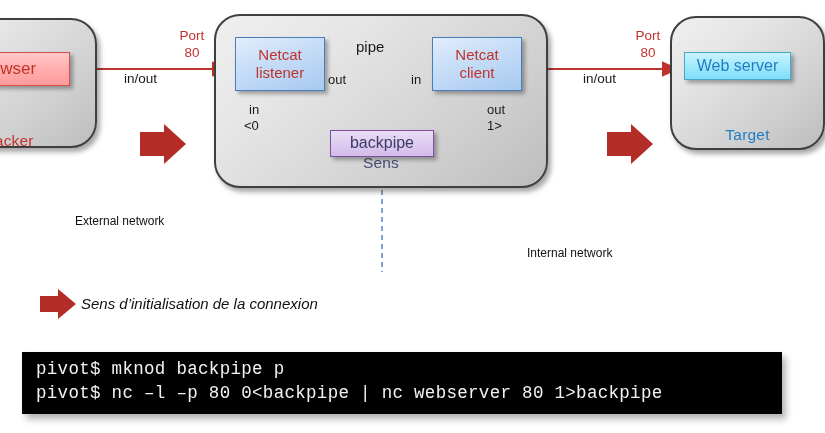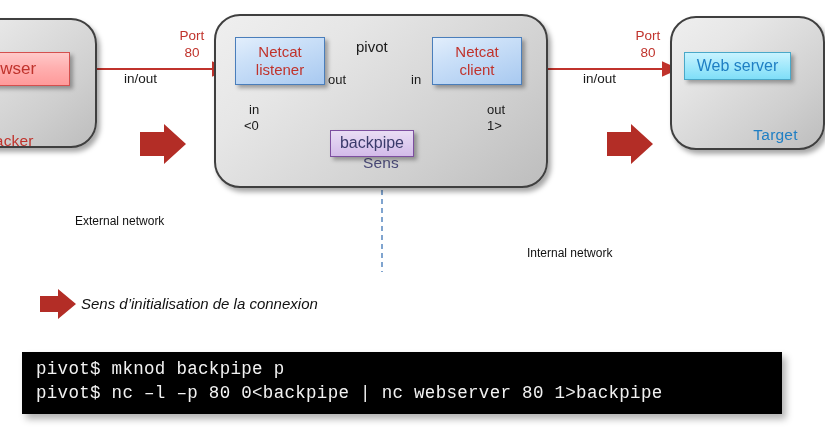--- a/index.html
+++ b/index.html
@@ -56,21 +56,21 @@
     width: 334px; height: 174px;
   }
   #pivot-label {
     top: 138px;
     color: #4a4a78;
   }
 
   
   #target-host {
     left: 670px; top: 16px;
-    width: 155px; height: 134px; padding-left: 28px;
+    width: 155px; height: 134px;
   }
   #target-label {
     top: 108px;
     color: #1f7fc4;
   }
 
   
   .appbox {
     position: absolute;
     box-sizing: border-box;
@@ -87,33 +87,33 @@
     left: -60px; top: 52px;
     width: 130px; height: 34px;
     background: linear-gradient(180deg, #ffc9c9 0%, #ffb0b0 45%, #ff9a9a 100%);
     border: 1.6px solid #d4504e;
     color: #c0332c;
     font-size: 17px;
   }
 
   
   .netcat {
-    width: 90px; height: 48px;
+    width: 90px; height: 54px;
     background: linear-gradient(160deg, #e2eefc 0%, #cbe0f8 35%, #a8c9f0 100%);
     border: 1.6px solid #4a7ebb;
     color: #c0332c;
     font-size: 15px;
   }
   #netcat-listener-box { left: 235px; top: 37px; }
   #netcat-client-box   { left: 432px; top: 37px; }
 
   
   #backpipe-box {
     left: 330px; top: 130px;
-    width: 84px; height: 27px;
+    width: 104px; height: 27px;
     background: linear-gradient(180deg, #e9ddf4 0%, #ddcbef 55%, #d3bbe9 100%);
     border: 1.6px solid #7d4fa0;
     color: #3b3b6b;
     font-size: 16px;
   }
 
   
   #webserver-box {
     left: 684px; top: 52px;
     width: 107px; height: 28px;
@@ -276,21 +276,21 @@
   </div>
 
   <div class="lbl lbl-port" style="left:170px; top:28px; width:44px;">Port</div>
   <div class="lbl lbl-port" style="left:170px; top:45px; width:44px;">80</div>
   <div class="lbl lbl-io" style="left:124px; top:71px;">in/out</div>
 
   <div class="lbl lbl-port" style="left:626px; top:28px; width:44px;">Port</div>
   <div class="lbl lbl-port" style="left:626px; top:45px; width:44px;">80</div>
   <div class="lbl lbl-io" style="left:583px; top:71px;">in/out</div>
 
-  <div class="lbl lbl-pipe" style="left:356px; top:38px;">pivot</div>
+  <div class="lbl lbl-pipe" style="left:356px; top:38px;">pipe</div>
 
   <div class="lbl lbl-flow" style="left:328px; top:73px;">out</div>
   <div class="lbl lbl-flow" style="left:411px; top:73px;">in</div>
 
   <div class="lbl lbl-flow" style="left:249px; top:103px;">in</div>
   <div class="lbl lbl-flow" style="left:244px; top:119px;">&lt;0</div>
 
   <div class="lbl lbl-flow" style="left:487px; top:103px;">out</div>
   <div class="lbl lbl-flow" style="left:487px; top:119px;">1&gt;</div>
 

